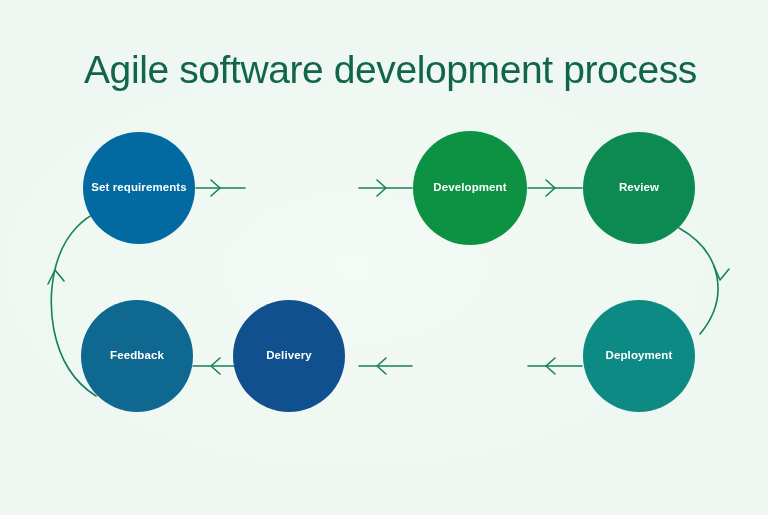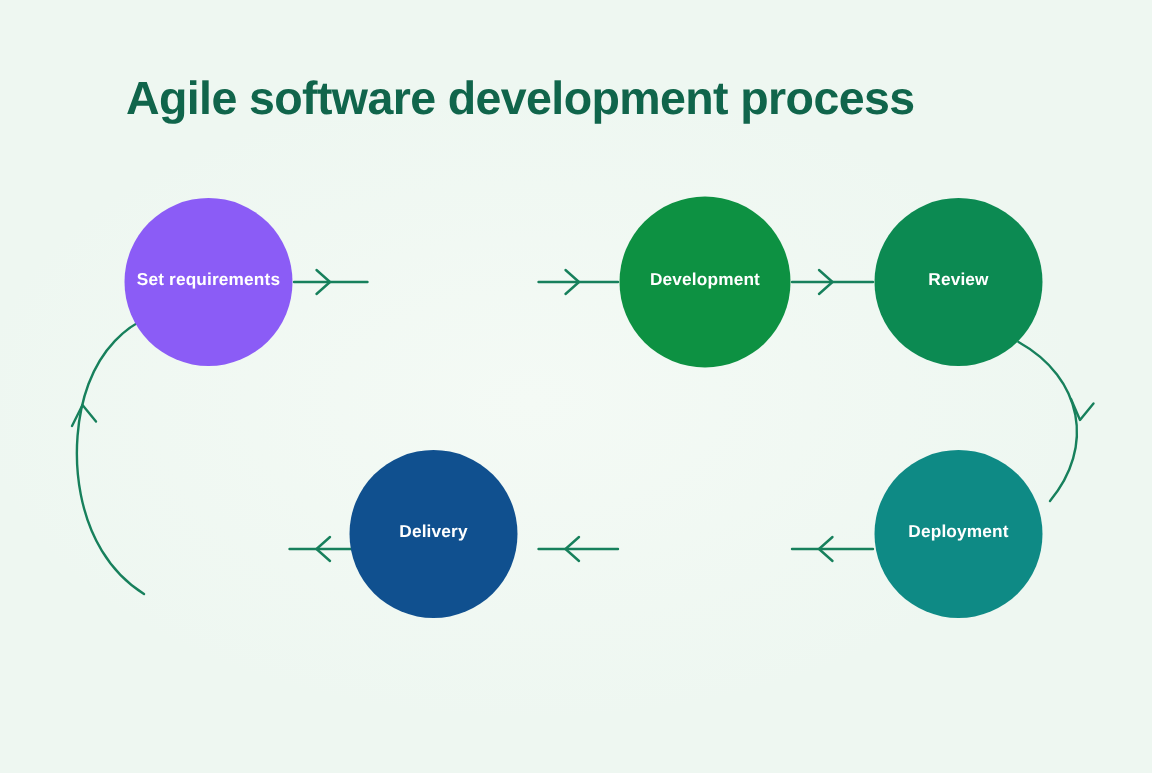--- a/index.html
+++ b/index.html
@@ -28,22 +28,22 @@
     left: 0; top: 0; right: 0; bottom: 0;
     background: radial-gradient(ellipse 520px 300px at 46% 52%, #f4faf5 0%, rgba(244,250,245,0) 72%);
     pointer-events: none;
   }
 
   .title {
     position: absolute;
     left: 84px;
     top: 48px;
     width: 620px;
-    font-size: 31px;
-    font-weight: 700;
+    font-size: 39px;
+    font-weight: 400;
     letter-spacing: -0.4px;
     color: #10654b;
     white-space: nowrap;
   }
 
   .diagram {
     position: absolute;
     left: 0;
     top: 0;
     width: 768px;
@@ -127,21 +127,21 @@
         </g>
 
         <g>
           <path d="M 96,396 C 48,366 44,296 59,256 C 68,232 84,218 98,212"></path>
           <polyline points="48,284 55,270 64,281"></polyline>
         </g>
 
       </g>
     </svg>
 
-    <div class="node" style="left:83px; top:132px; width:112px; height:112px; background:#8b5cf6;">
+    <div class="node" style="left:83px; top:132px; width:112px; height:112px; background:#0369a1;">
       <span class="node-label">Set requirements</span>
     </div>
 
 
     <div class="node" style="left:413px; top:131px; width:114px; height:114px; background:#0d9142;">
       <span class="node-label">Development</span>
     </div>
 
     <div class="node" style="left:583px; top:132px; width:112px; height:112px; background:#0c8a52;">
       <span class="node-label">Review</span>
@@ -149,15 +149,18 @@
 
     <div class="node" style="left:583px; top:300px; width:112px; height:112px; background:#0e8a85;">
       <span class="node-label">Deployment</span>
     </div>
 
 
     <div class="node" style="left:233px; top:300px; width:112px; height:112px; background:#10508f;">
       <span class="node-label">Delivery</span>
     </div>
 
+    <div class="node" style="left:81px; top:300px; width:112px; height:112px; background:#0f6890;">
+      <span class="node-label">Feedback</span>
+    </div>
 
   </div>
 </div>
 
 </body></html>

